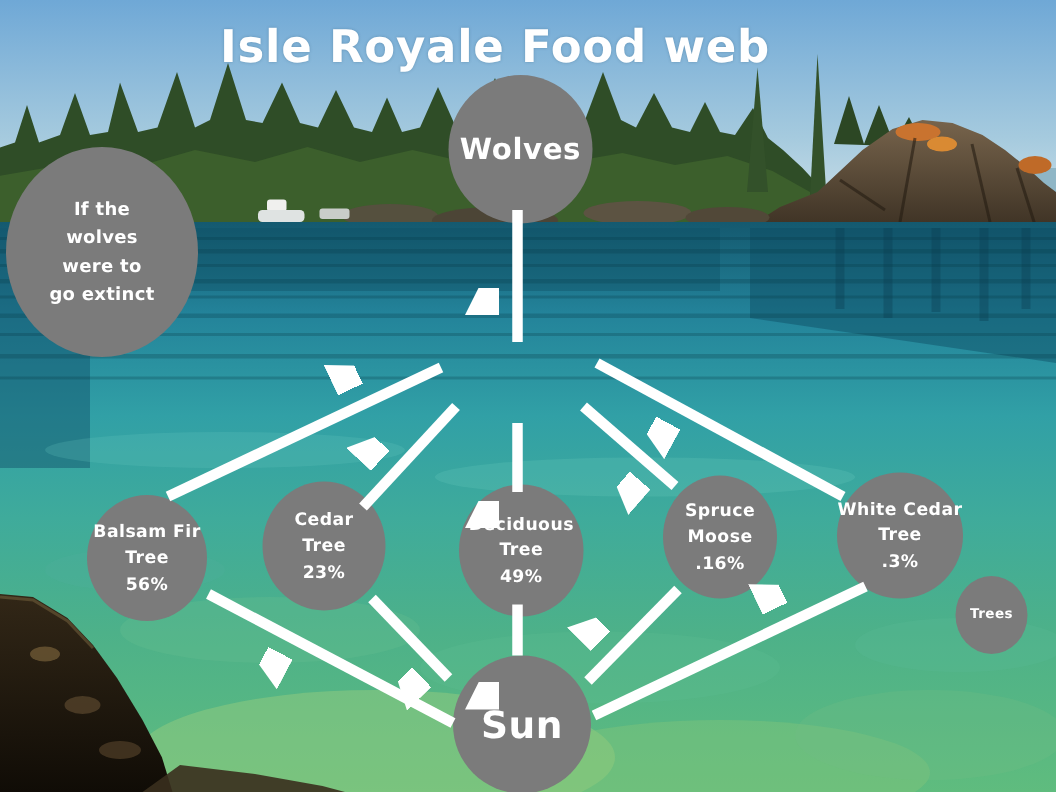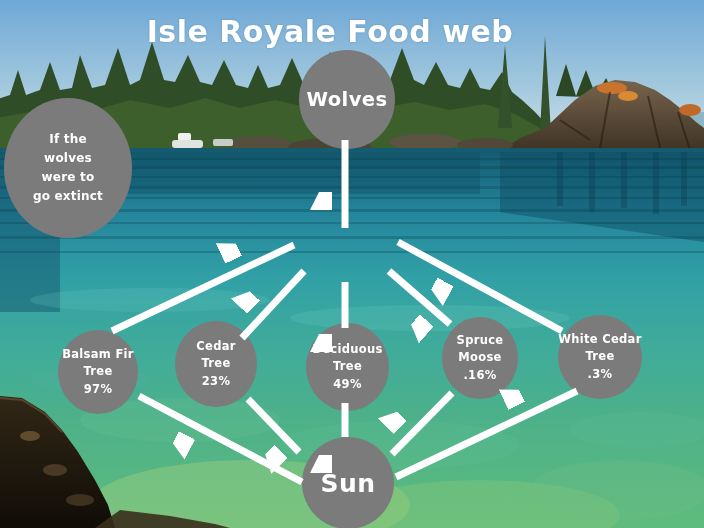--- a/index.html
+++ b/index.html
@@ -152,21 +152,21 @@
   </div>
 
   <div class="node node-lg" style="left:299px;top:50px;width:96px;height:99px">
     <span class="node-label">Wolves</span>
   </div>
 
 
   <div class="node node-sm" style="left:58px;top:330px;width:80px;height:84px">
     <span class="node-label">Balsam Fir
 Tree
-97%</span>
+56%</span>
   </div>
 
   <div class="node node-sm" style="left:175px;top:321px;width:82px;height:86px">
     <span class="node-label">Cedar
 Tree
 23%</span>
   </div>
 
   <div class="node node-sm" style="left:306px;top:323px;width:83px;height:88px">
     <span class="node-label">Deciduous
@@ -179,20 +179,23 @@
 Moose
 .16%</span>
   </div>
 
   <div class="node node-sm" style="left:558px;top:315px;width:84px;height:84px">
     <span class="node-label">White Cedar
 Tree
 .3%</span>
   </div>
 
+  <div class="node node-xs" style="left:637px;top:384px;width:48px;height:52px">
+    <span class="node-label">Trees</span>
+  </div>
 
   <div class="node node-sun" style="left:302px;top:437px;width:92px;height:92px">
     <span class="node-label">Sun</span>
   </div>
 
   <svg id="arrow-layer" viewBox="0 0 704 528">
     <defs>
       <marker id="arrowhead" markerWidth="2.6" markerHeight="3.2" refX="10" refY="5" orient="auto" markerUnits="strokeWidth">
         <path d="M0,0 L10,5 L0,10 Z" fill="#ffffff"></path>
       </marker>

